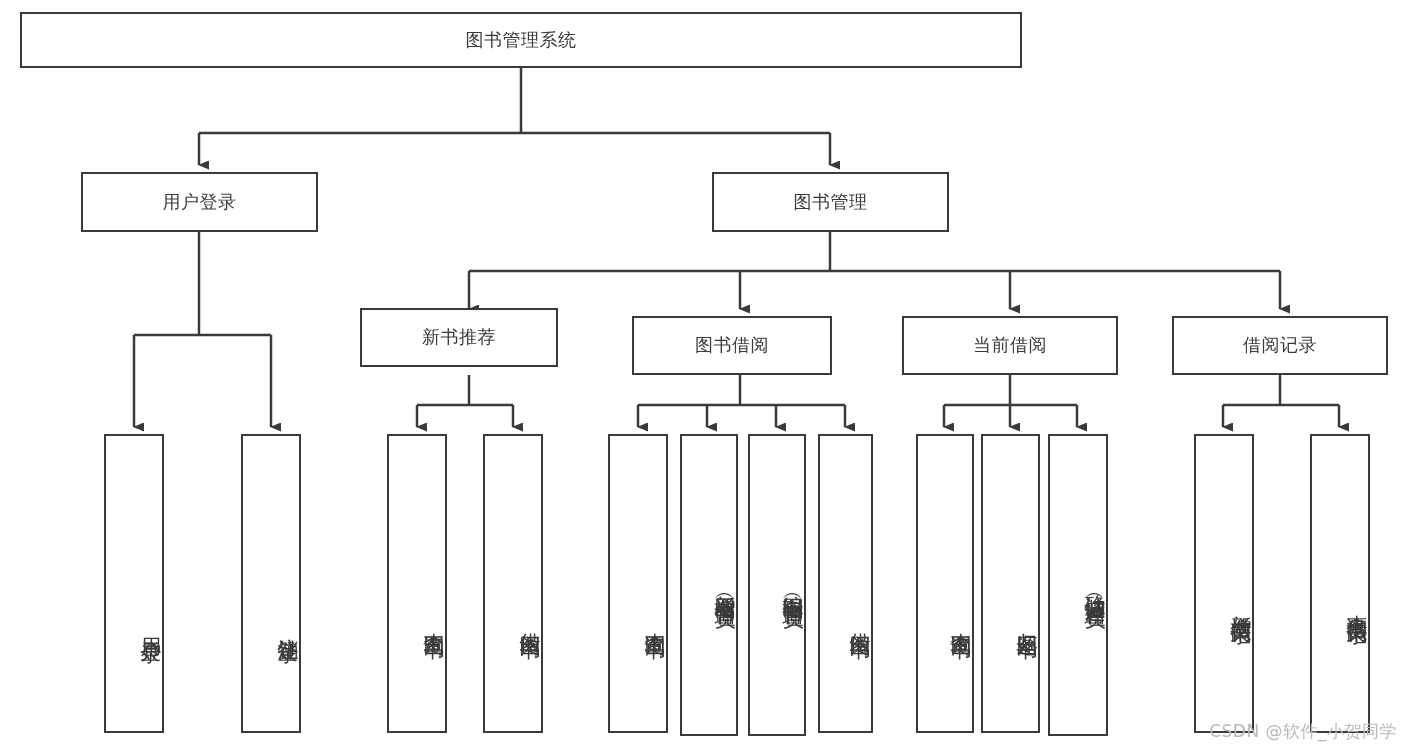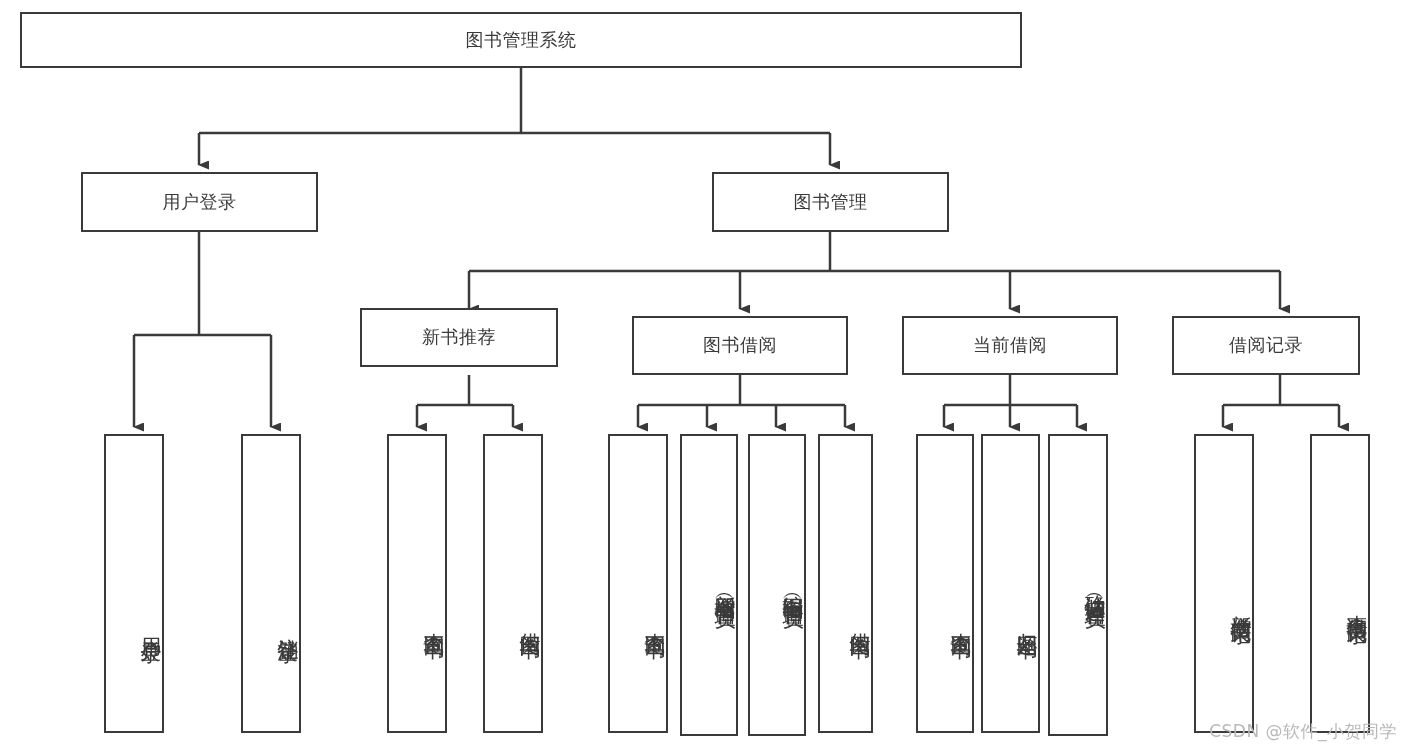--- a/index.html
+++ b/index.html
@@ -126,27 +126,27 @@
   <div class="node horiz" style="left:81px; top:172px; width:237px; height:60px;">
     <span>用户登录</span>
   </div>
   <div class="node horiz" style="left:712px; top:172px; width:237px; height:60px;text-align:center;">
     <span>图书管理</span>
   </div>
 
   <div class="node horiz" style="left:360px; top:308px; width:198px; height:59px;">
     <span>新书推荐</span>
   </div>
-  <div class="node horiz" style="left:632px; top:316px; width:216px; height:59px;">
+  <div class="node horiz" style="left:632px; top:316px; width:200px; height:59px;">
     <span>图书借阅</span>
   </div>
   <div class="node horiz" style="left:902px; top:316px; width:216px; height:59px;font-family:Liberation Serif, serif;">
     <span>当前借阅</span>
   </div>
-  <div class="node horiz" style="left:1172px; top:316px; width:188px; height:59px;">
+  <div class="node horiz" style="left:1172px; top:316px; width:216px; height:59px;">
     <span>借阅记录</span>
   </div>
 
   <div class="node vert" style="left:104px; top:434px; width:60px; height:299px; padding-top:82px;">
     <span>用户登录</span>
   </div>
   <div class="node vert" style="left:241px; top:434px; width:60px; height:299px; padding-top:82px;">
     <span>注销登录</span>
   </div>
 

